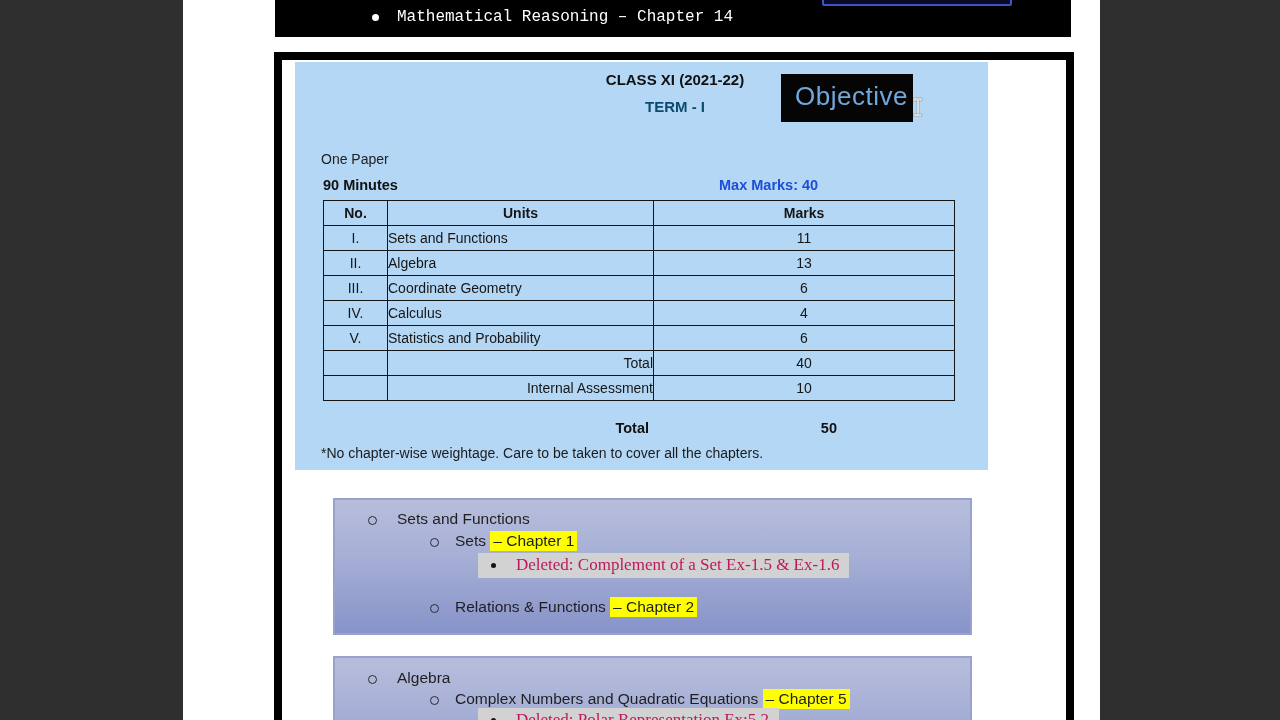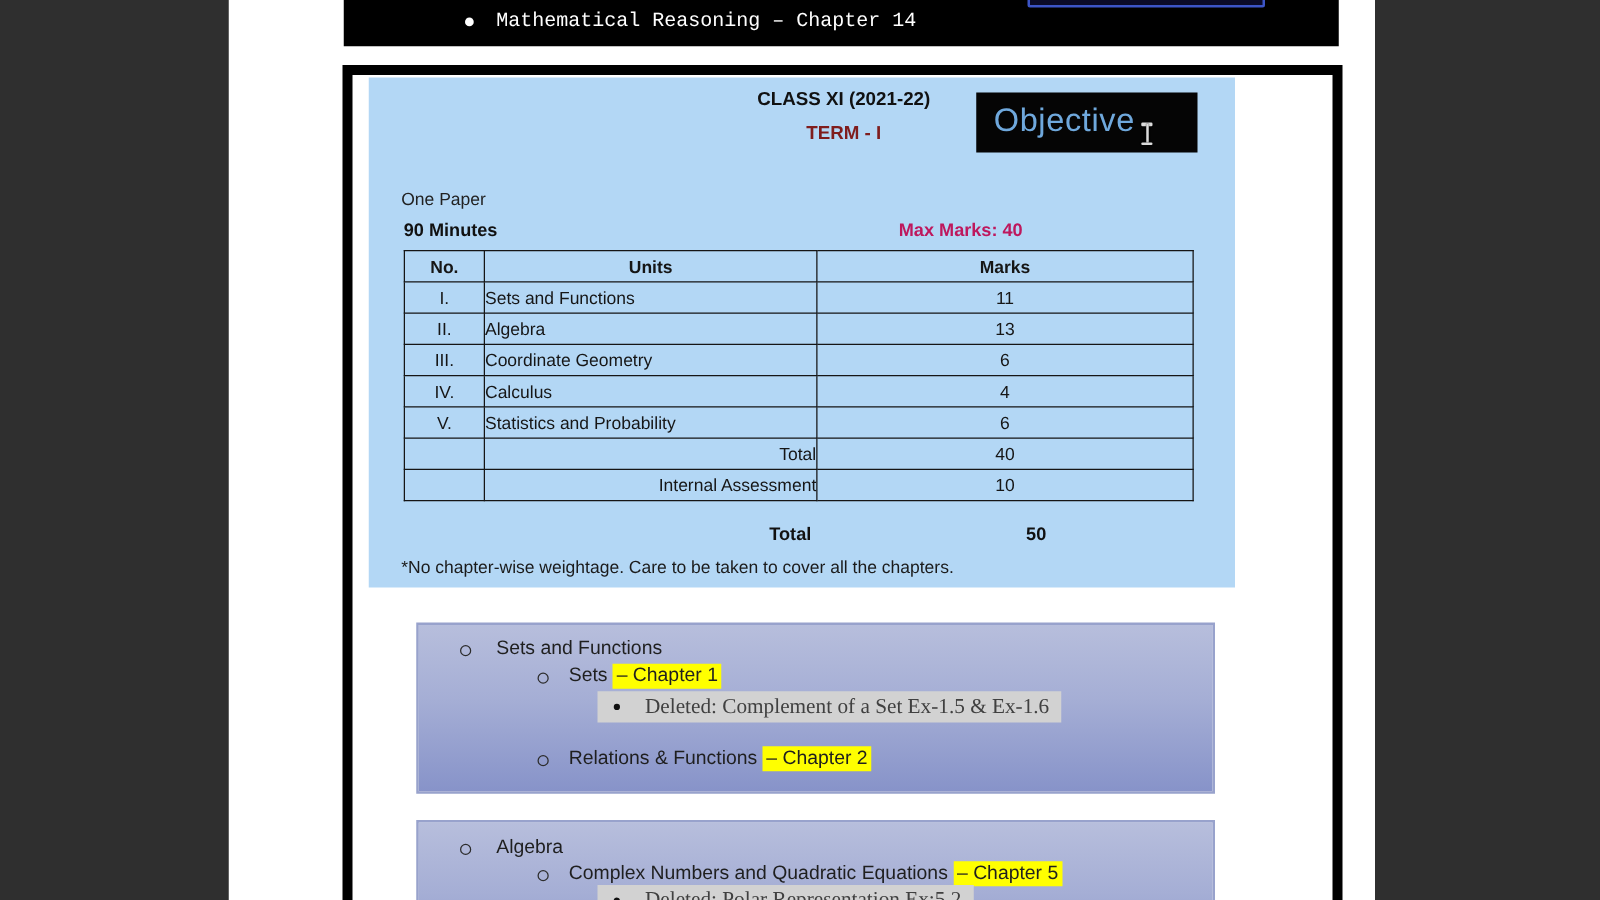--- a/index.html
+++ b/index.html
@@ -17,32 +17,32 @@
 
   
   .doc-box{position:absolute;left:274px;top:52px;width:800px;height:700px;
            border:8px solid #000;background:#fff;}
 
   
   .blue-panel{position:absolute;left:13px;top:2px;width:693px;height:408px;background:#b3d7f5;}
   .class-line{position:absolute;left:240px;top:9px;width:280px;text-align:center;
               font-weight:bold;font-size:15px;color:#111;}
   .term-line{position:absolute;left:240px;top:36px;width:280px;text-align:center;
-             font-weight:bold;font-size:15px;color:#7f1d1d;}
-  .objective-box{position:absolute;left:486px;top:12px;width:177px;height:48px;background:#050505;}
+             font-weight:bold;font-size:15px;color:#0c4a6e;}
+  .objective-box{position:absolute;left:486px;top:12px;width:132px;height:48px;background:#050505;}
   .objective-text{position:absolute;left:14px;top:7px;font-size:26px;color:#6fa8dc;letter-spacing:0.5px;}
   .ibeam{position:absolute;left:132px;top:24px;width:9px;height:18px;}
   .ibeam .v{position:absolute;left:3.5px;top:1px;width:2px;height:16px;background:#dcdcdc;box-shadow:0 0 1px #000;}
   .ibeam .h{position:absolute;left:0;width:9px;height:2.5px;background:#dcdcdc;box-shadow:0 0 1px #000;border-radius:1px;}
   .ibeam .h.top{top:0;}
   .ibeam .h.bot{bottom:0;}
 
   .one-paper{position:absolute;left:26px;top:89px;font-size:14px;color:#222;}
   .minutes{position:absolute;left:28px;top:115px;font-size:14.5px;font-weight:bold;color:#111;}
-  .max-marks{position:absolute;left:424px;top:115px;font-size:14.5px;font-weight:bold;color:#be185d;}
+  .max-marks{position:absolute;left:424px;top:115px;font-size:14.5px;font-weight:bold;color:#1d4ed8;}
 
   table.marks{position:absolute;left:28px;top:138px;width:631px;border-collapse:collapse;
               table-layout:fixed;font-size:14px;color:#161616;}
   table.marks col.c1{width:64px;} table.marks col.c2{width:266px;} table.marks col.c3{width:301px;}
   table.marks th,table.marks td{border:1.5px solid #151515;height:25px;padding:0;}
   table.marks th{font-size:14px;font-weight:bold;text-align:center;}
   td.c-no{text-align:center;}
   td.c-unit{text-align:left;padding-left:9px;}
   td.c-marks{text-align:center;}
   td.c-sum{text-align:right;padding-right:9px;}
@@ -55,21 +55,21 @@
   
   .gbox{position:absolute;width:639px;border:2px solid #98a2cc;
         background:linear-gradient(to bottom,#b7bedc 0%,#a5aed5 45%,#8793c9 100%);
         font-size:15.5px;color:#1f1f1f;}
   .gbox1{left:333px;top:498px;height:137px;}
   .gbox2{left:333px;top:656px;height:130px;}
   .ring{position:absolute;width:9px;height:9px;border:1.5px solid #2c2c2c;border-radius:50%;}
   .gline{position:absolute;white-space:nowrap;}
   .hl-yellow{background:#ffff00;padding:1px 3px 2px 3px;}
   .del-bar{position:absolute;background:#d2d2d2;font-family:"Liberation Serif",serif;
-           font-size:17px;color:#404040;padding:2px 10px 3px 38px;white-space:nowrap;}
+           font-size:17px;color:#be185d;padding:2px 10px 3px 38px;white-space:nowrap;}
   .del-dot{position:absolute;left:13px;top:10px;width:5px;height:5px;border-radius:50%;background:#111;}
 </style>
 </head>
 <body>
 
 <div class="stage">
   <div class="page"></div>
 
   <div class="banner">
     <span class="banner-bullet"></span>

